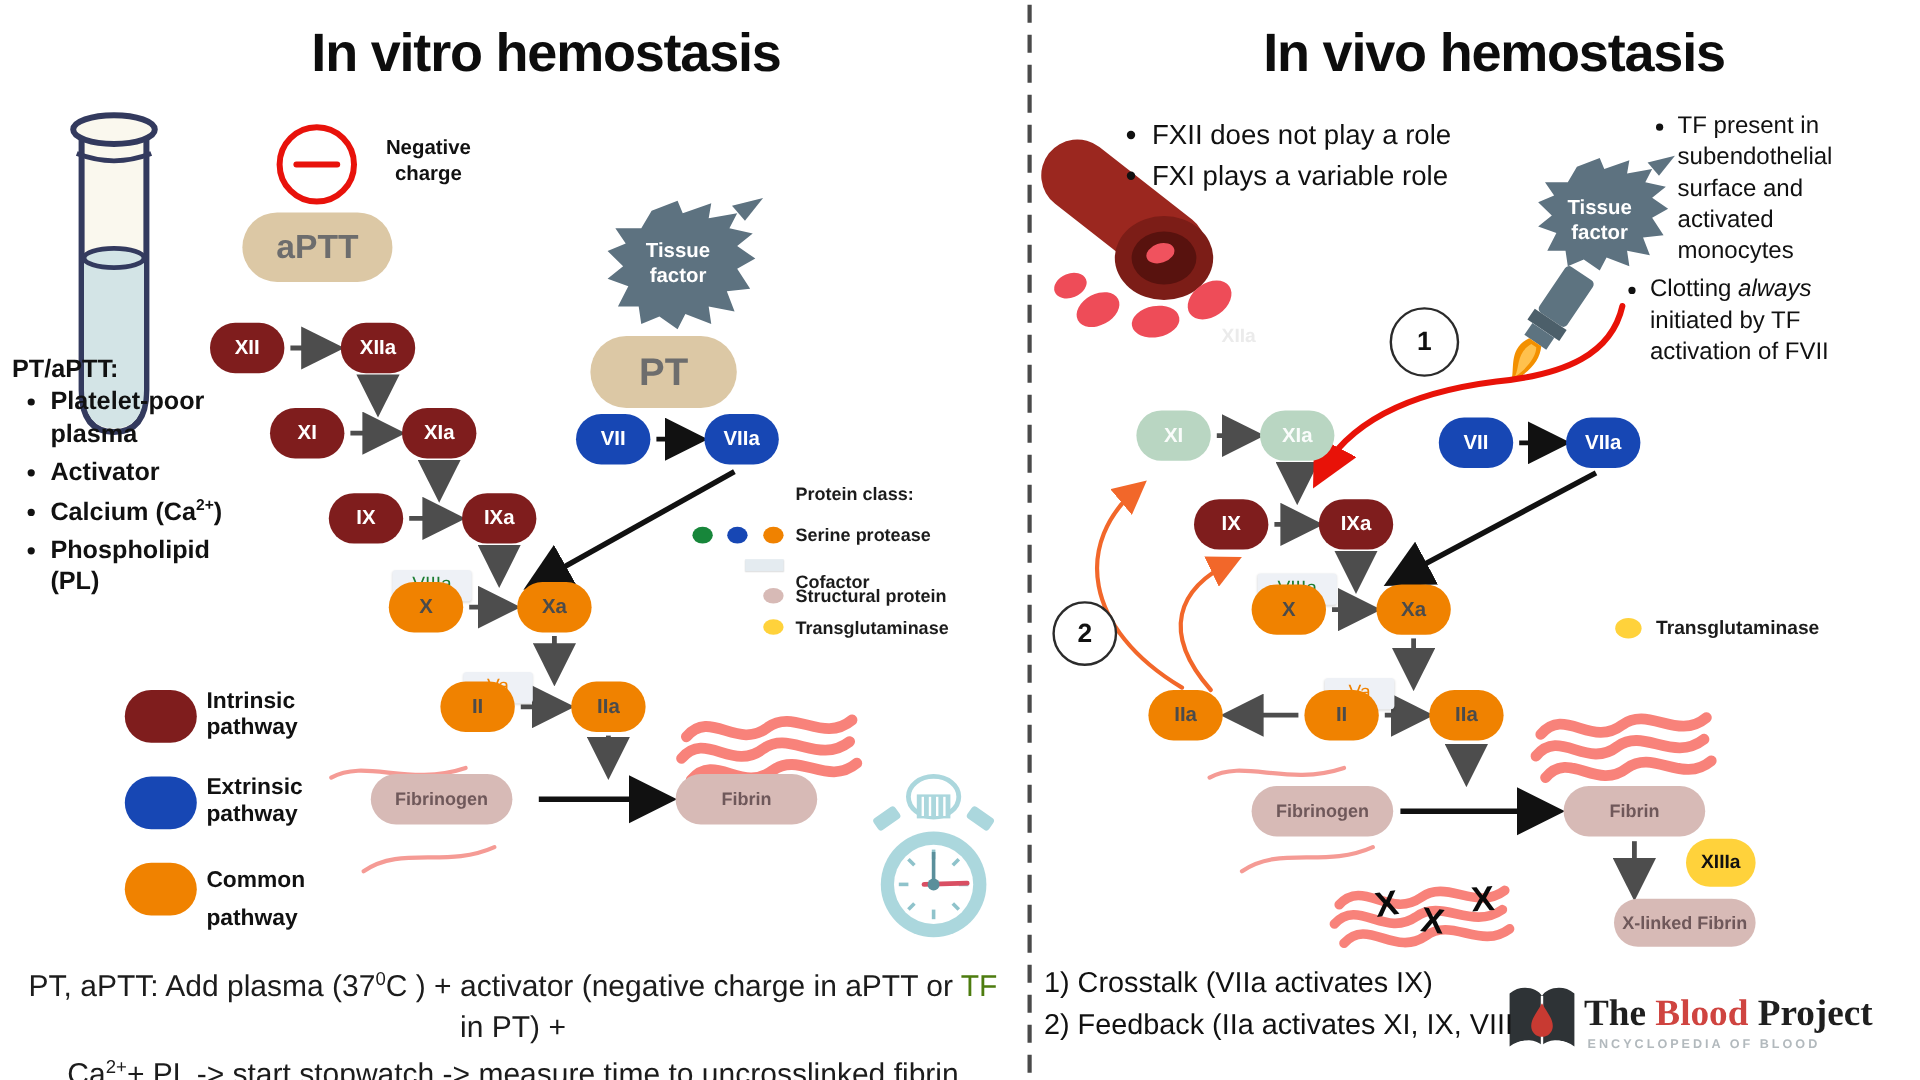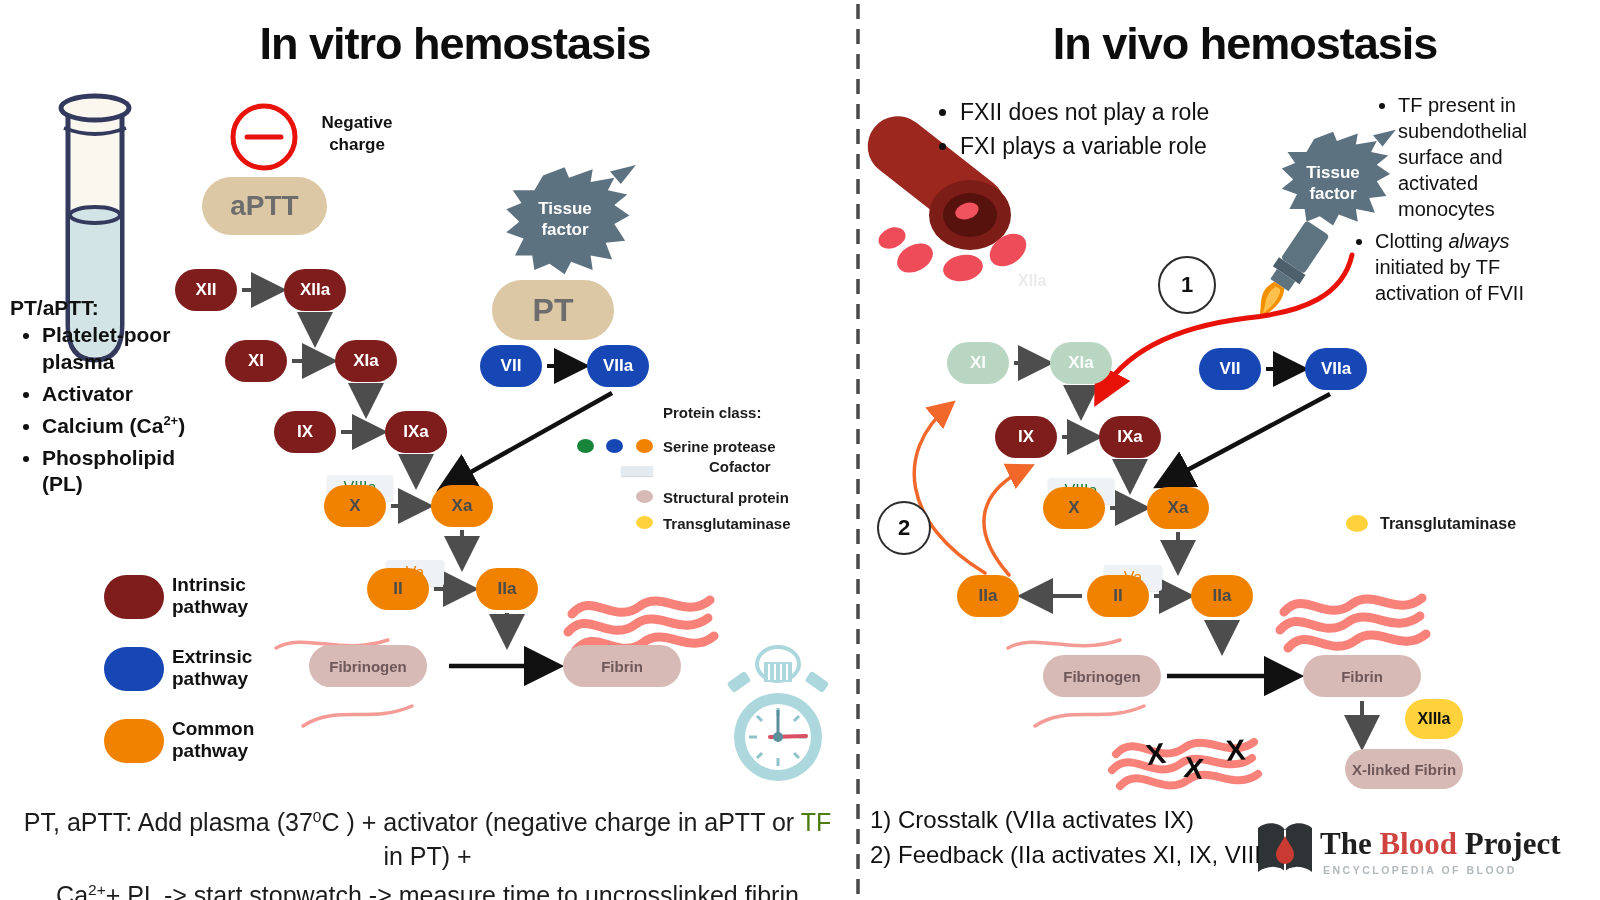--- a/index.html
+++ b/index.html
@@ -247,32 +247,32 @@
   <div class="pill blue" style="left:587px;top:345px;">VIIa</div>
   <div class="pill mauve" style="left:309px;top:645px;">Fibrinogen</div>
   <div class="pill mauve" style="left:563px;top:645px;">Fibrin</div>
 
   <div class="legend-label" style="left:663px;top:404px;">Protein class:</div>
   <div class="legend-dot" style="left:577px;top:439px;width:17px;height:14px;background:#17863a;"></div>
   <div class="legend-dot" style="left:606px;top:439px;width:17px;height:14px;background:#1747b4;"></div>
   <div class="legend-dot" style="left:636px;top:439px;width:17px;height:14px;background:#f08200;"></div>
   <div class="legend-label" style="left:663px;top:438px;">Serine protease</div>
   <div class="abs" style="left:621px;top:466px;width:32px;height:10px;background:#e4ebf0;box-shadow:0 1px 1px rgba(0,0,0,0.15);"></div>
-  <div class="legend-label" style="left:663px;top:458px;margin-left:46px;">Cofactor</div>
+  <div class="legend-label" style="left:663px;top:477px;">Cofactor</div>
   <div class="legend-dot" style="left:636px;top:490px;width:17px;height:13px;background:#d7bab6;"></div>
   <div class="legend-label" style="left:663px;top:489px;">Structural protein</div>
   <div class="legend-dot" style="left:636px;top:516px;width:17px;height:13px;background:#ffd23b;"></div>
   <div class="legend-label" style="left:663px;top:515px;">Transglutaminase</div>
 
   <div class="pill green" style="left:104px;top:575px;width:60px;height:44px;border-radius:22px;"></div>
   <div class="abs" style="left:172px;top:574px;width:112px;font-weight:bold;font-size:19px;line-height:22px;">Intrinsic pathway</div>
   <div class="pill blue" style="left:104px;top:647px;width:60px;height:44px;border-radius:22px;"></div>
   <div class="abs" style="left:172px;top:646px;width:112px;font-weight:bold;font-size:19px;line-height:22px;">Extrinsic pathway</div>
   <div class="pill orange" style="left:104px;top:719px;width:60px;height:44px;border-radius:22px;"></div>
-  <div class="abs" style="left:172px;top:718px;width:112px;font-weight:bold;font-size:19px;line-height:22px;">Common pathway</div>
+  <div class="abs" style="left:172px;top:718px;width:112px;font-weight:bold;font-size:19px;line-height:32px;">Common pathway</div>
 
   <div class="abs note" style="left:20px;top:800px;width:815px;">
     <div><span>PT, aPTT: Add plasma (37</span><sup>0</sup><span>C ) + activator (negative charge in aPTT or </span><span class="graytf">TF</span><span> in PT) +</span></div>
     <div><span>Ca</span><sup>2+</sup><span>+ PL -&gt; start stopwatch -&gt; measure time to uncrosslinked fibrin formation</span></div>
   </div>
 
   <div class="abs panel-title" style="left:940px;top:18px;width:610px;">In vivo hemostasis</div>
 
   <ul class="abs bullets" style="left:938px;top:98px;width:300px;font-size:23px;padding-left:22px;margin:0;">
     <li>FXII does not play a role</li>

